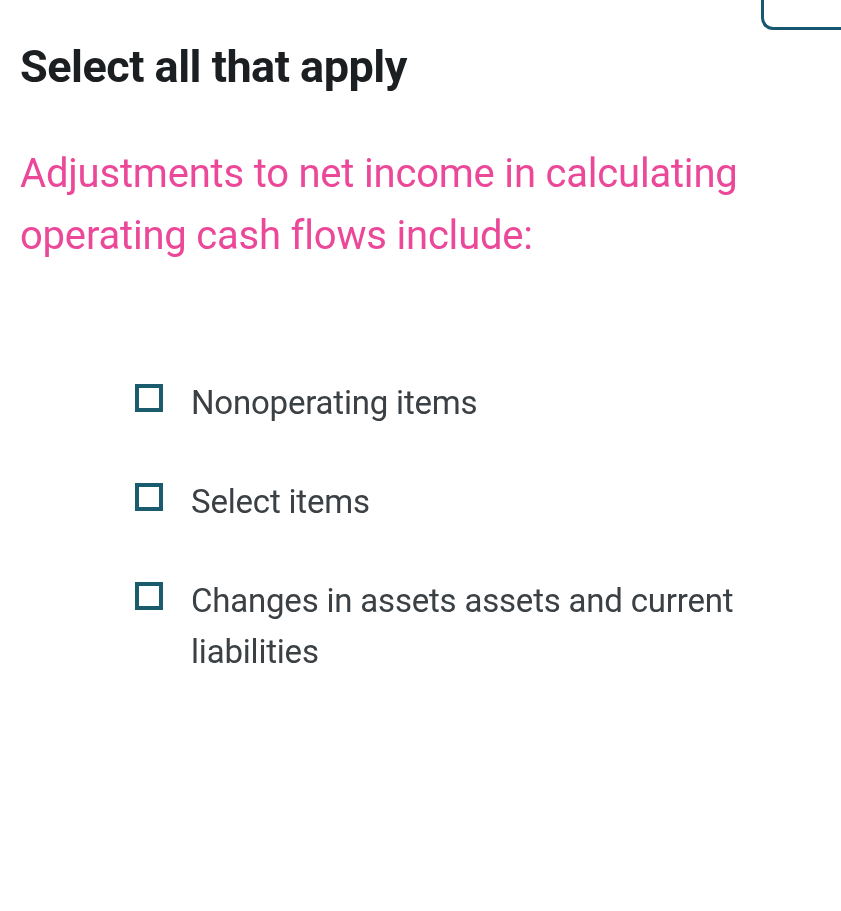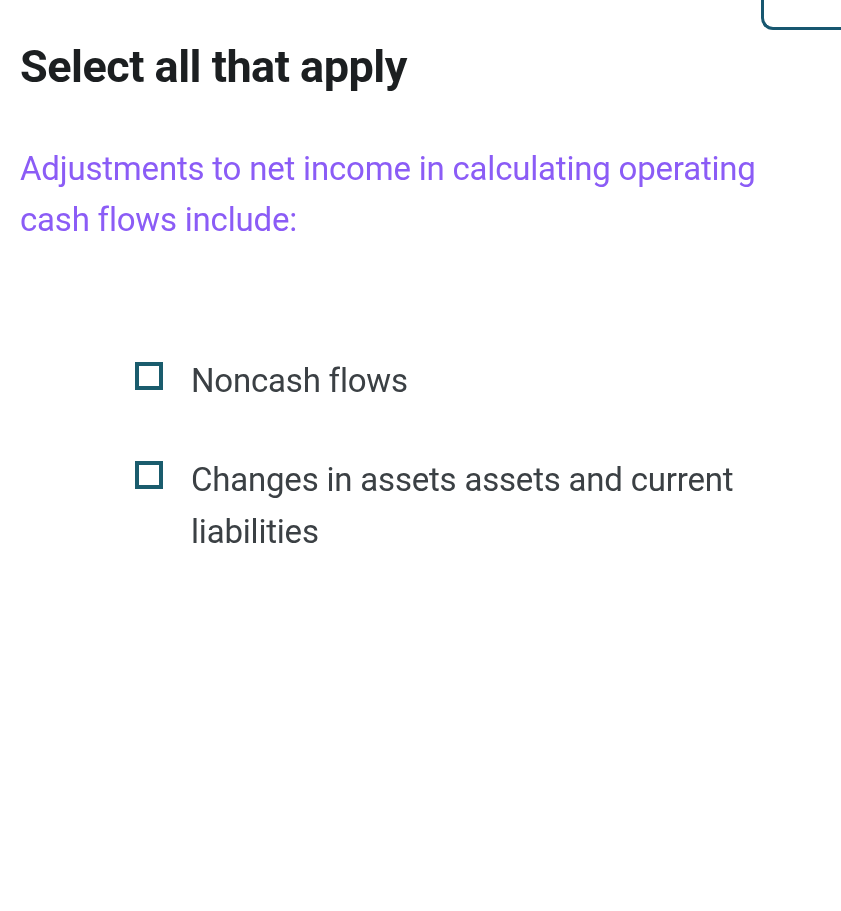--- a/index.html
+++ b/index.html
@@ -29,23 +29,23 @@
       border-radius: 0 0 0 12px;
     }
     .heading {
       font-size: 45px;
       font-weight: 700;
       color: #1c1f21;
       margin-bottom: 50px;
       letter-spacing: -0.5px;
     }
     .question {
-      font-size: 33px;
+      font-size: 40px;
       font-weight: 400;
-      color: #8b5cf6;
+      color: #ec4899;
       line-height: 1.55;
       margin-bottom: 110px;
       letter-spacing: -0.2px;
     }
     .options {
       padding-left: 115px;
       padding-right: 20px;
     }
     .option-row {
       display: flex;
@@ -75,19 +75,23 @@
 
 <div class="corner-fragment"></div>
 
 <h1 class="heading">Select all that apply</h1>
 
 <p class="question">Adjustments to net income in calculating operating cash flows include:</p>
 
 <div class="options">
   <div class="option-row">
     <div class="checkbox"></div>
-    <div class="option-label">Noncash flows</div>
+    <div class="option-label">Nonoperating items</div>
+  </div>
+  <div class="option-row">
+    <div class="checkbox"></div>
+    <div class="option-label">Select items</div>
   </div>
   <div class="option-row">
     <div class="checkbox"></div>
     <div class="option-label">Changes in assets assets and cur­rent liabilities</div>
   </div>
 </div>
 
 </body></html>

